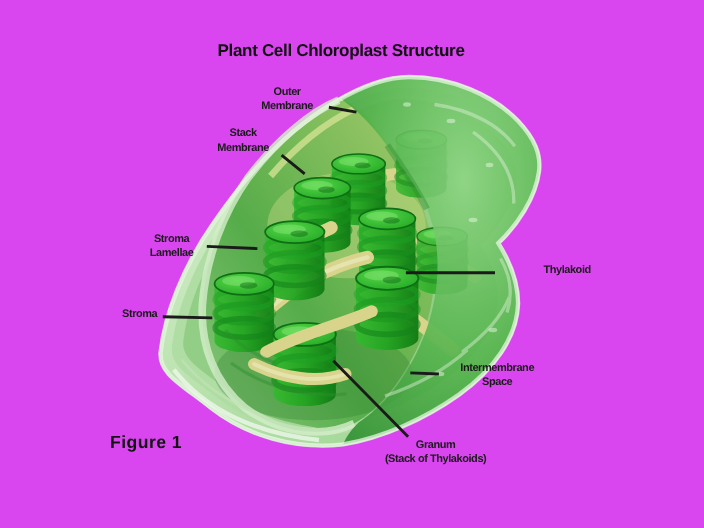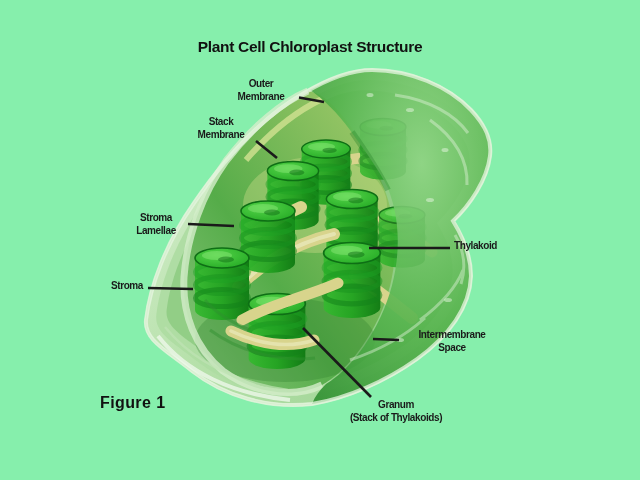--- a/index.html
+++ b/index.html
@@ -1,20 +1,20 @@
 <!DOCTYPE html>
 <html><head>
 <meta charset="utf-8">
 <style>
   html,body{margin:0;padding:0;background:#fff;}
-  #stage{position:relative;width:640px;height:480px;background:#86efac;overflow:hidden;
+  #stage{position:relative;width:640px;height:480px;background:#d946ef;overflow:hidden;
          font-family:"Liberation Sans","DejaVu Sans",sans-serif;}
   .lbl{position:absolute;font-weight:bold;color:#1a1a1a;font-size:10px;line-height:12.8px;
        letter-spacing:-0.4px;white-space:pre-line;text-align:center;}
-  .lbl.left{text-align:left;} .lbl.right{text-align:right;}
+  .lbl.left{text-align:left;margin-left:40px;} .lbl.right{text-align:right;}
   #title{position:absolute;left:110px;top:38px;width:400px;text-align:center;
          font-weight:bold;font-size:15.5px;letter-spacing:-0.3px;color:#111;}
   #figcap{position:absolute;left:100px;top:394px;font-weight:bold;font-size:16px;
           letter-spacing:0.4px;color:#111;}
   svg{position:absolute;left:0;top:0;}
 </style>
 </head>
 <body>
 
 <div id="stage">

